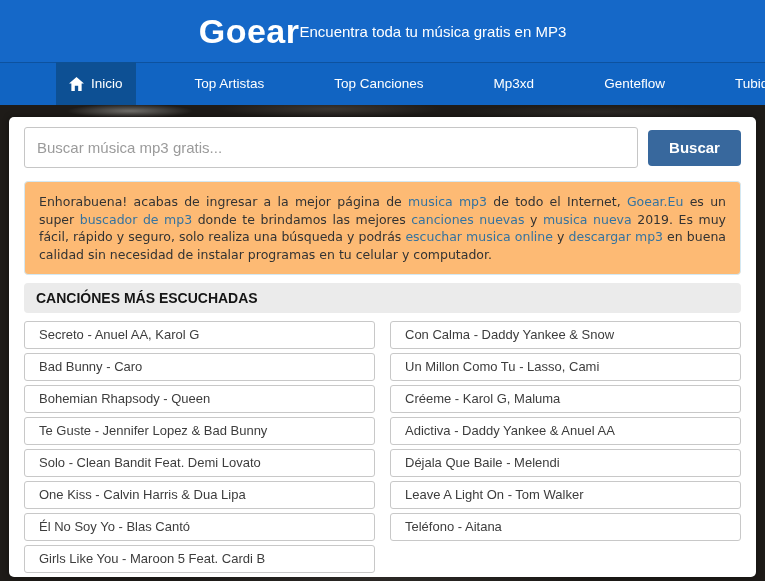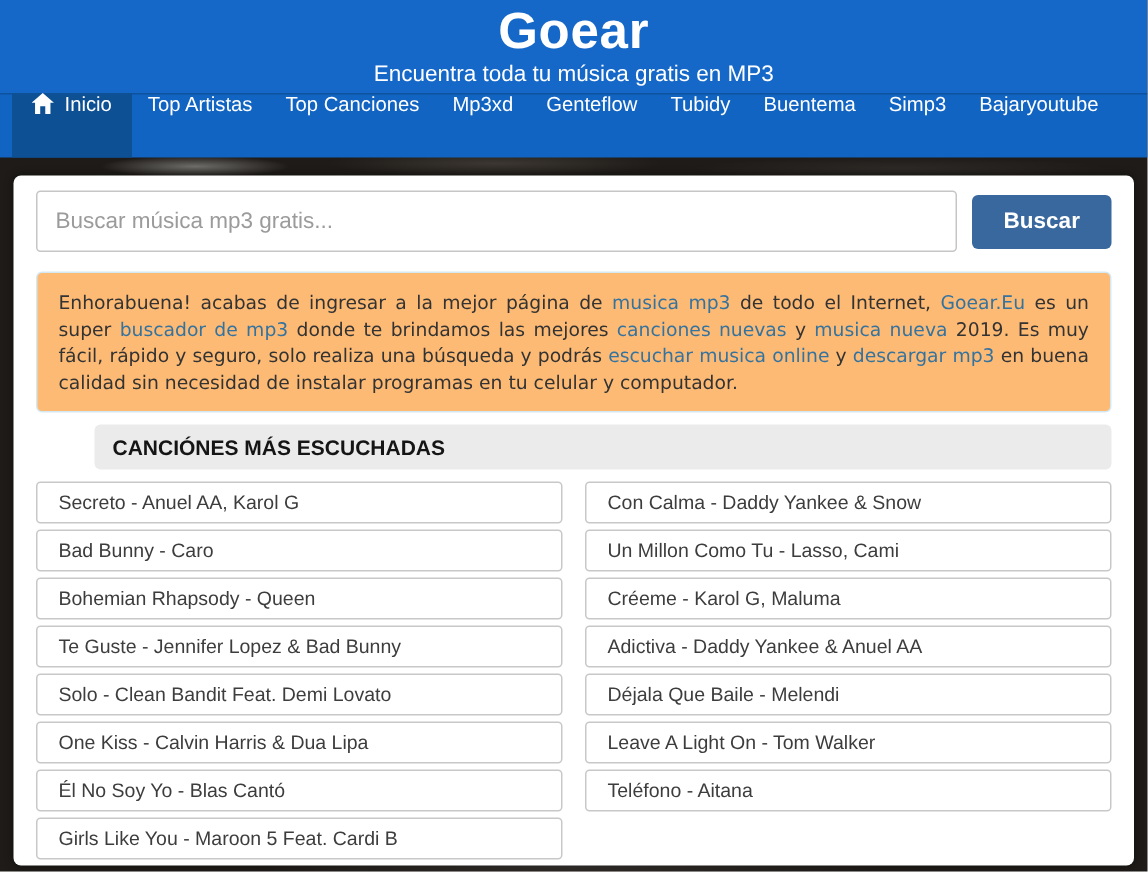--- a/index.html
+++ b/index.html
@@ -12,35 +12,36 @@
     background-image:
       radial-gradient(ellipse 90px 10px at 130px 111px, rgba(210,210,205,0.45), transparent 70%),
       radial-gradient(ellipse 160px 12px at 330px 109px, rgba(130,120,110,0.30), transparent 70%),
       radial-gradient(ellipse 200px 10px at 600px 112px, rgba(90,85,80,0.25), transparent 70%),
       radial-gradient(ellipse 300px 10px at 380px 578px, rgba(120,115,110,0.25), transparent 70%);
   }
 
   
   .site-header {
     height: 62px; background: #1568c8; color: #ffffff;
-    display: flex; flex-direction: column; align-items: center; justify-content: center;
+    display: flex; flex-direction: row; align-items: center; justify-content: center;
     text-align: right;
   }
   .site-title { font-size: 34px; font-weight: bold; line-height: 36px; letter-spacing: 0.5px; }
   .site-subtitle { font-size: 15px; line-height: 18px; margin-top: 2px; }
 
   
   .main-nav {
     height: 43px; background: #1164c2; display: flex; align-items: stretch;
     padding-left: 8px; box-shadow: inset 0 1px 0 rgba(0,0,0,0.18);
   }
   .nav-item {
-    display: flex; align-items: flex-start; gap: 7px;
+    display: flex; align-items: center; gap: 7px;
     padding: 0 11px; color: #ffffff; font-size: 13.5px; cursor: pointer;
     white-space: nowrap;
+    margin-left: 48px;
   }
   .nav-item.active { background: #0d5094; padding: 0 13px; }
   .nav-item svg { display: block; }
 
   
   .main-container {
     margin: 12px 9px 0 9px;
     background: #ffffff;
     border-radius: 5px;
     padding: 10px 15px 4px 15px;
@@ -67,21 +68,21 @@
     padding: 11px 14px; margin-bottom: 8px;
     font-family: "DejaVu Sans", sans-serif;
     font-size: 12.5px; line-height: 17.5px; color: #333333;
     text-align: justify;
   }
   .intro-box .link { color: #35739f; cursor: pointer; }
 
   
   .section-header {
     background: #ebebeb; border-radius: 4px; padding: 7px 12px; margin-bottom: 8px;
-    font-size: 14px; font-weight: bold; color: #151515; margin-left: 39px;
+    font-size: 14px; font-weight: bold; color: #151515;
   }
 
   
   .song-grid {
     display: grid; grid-template-columns: 1fr 1fr;
     column-gap: 15px; row-gap: 4px;
   }
   .song-item {
     height: 28px; line-height: 26px; background: #ffffff;
     border: 1px solid #c8c8c8; border-radius: 3px;

